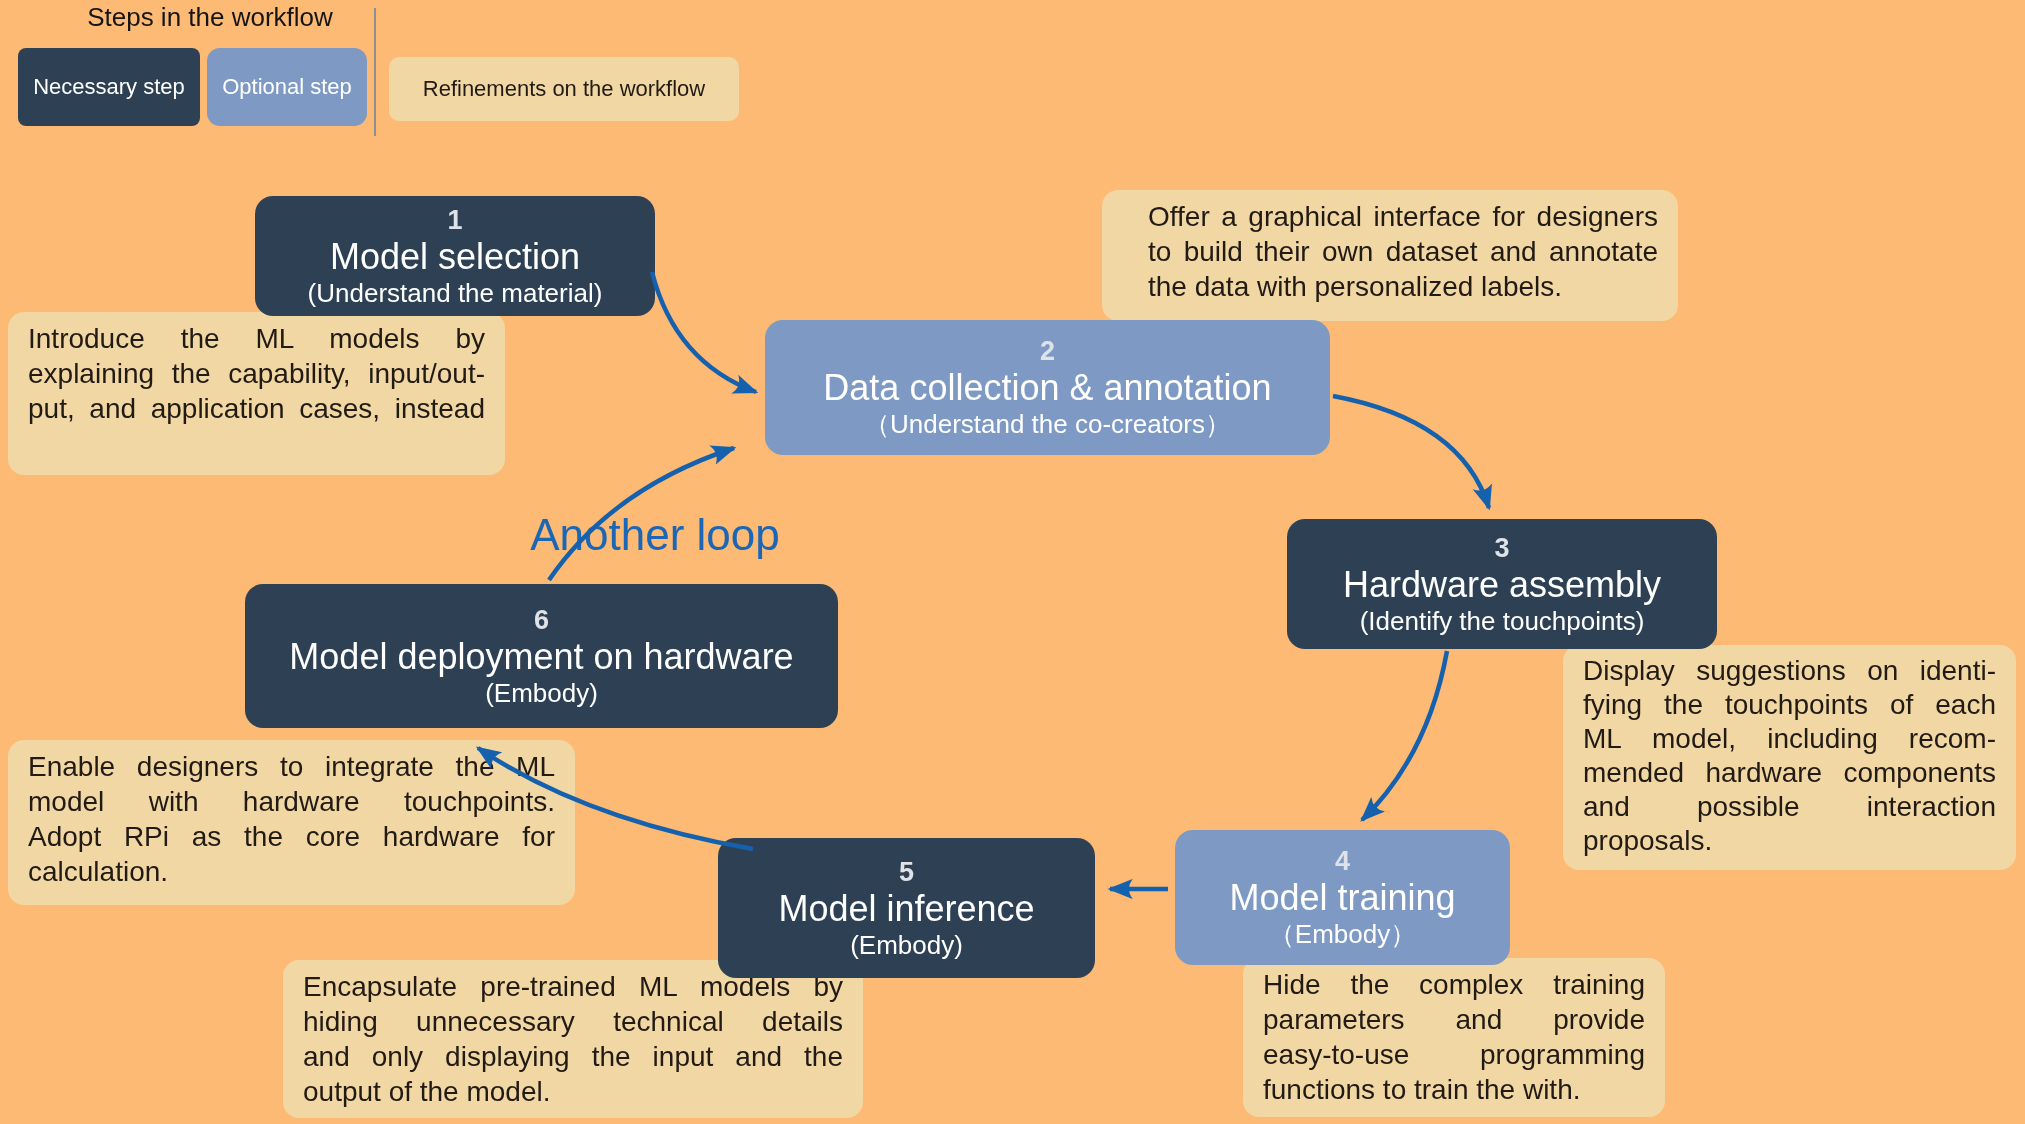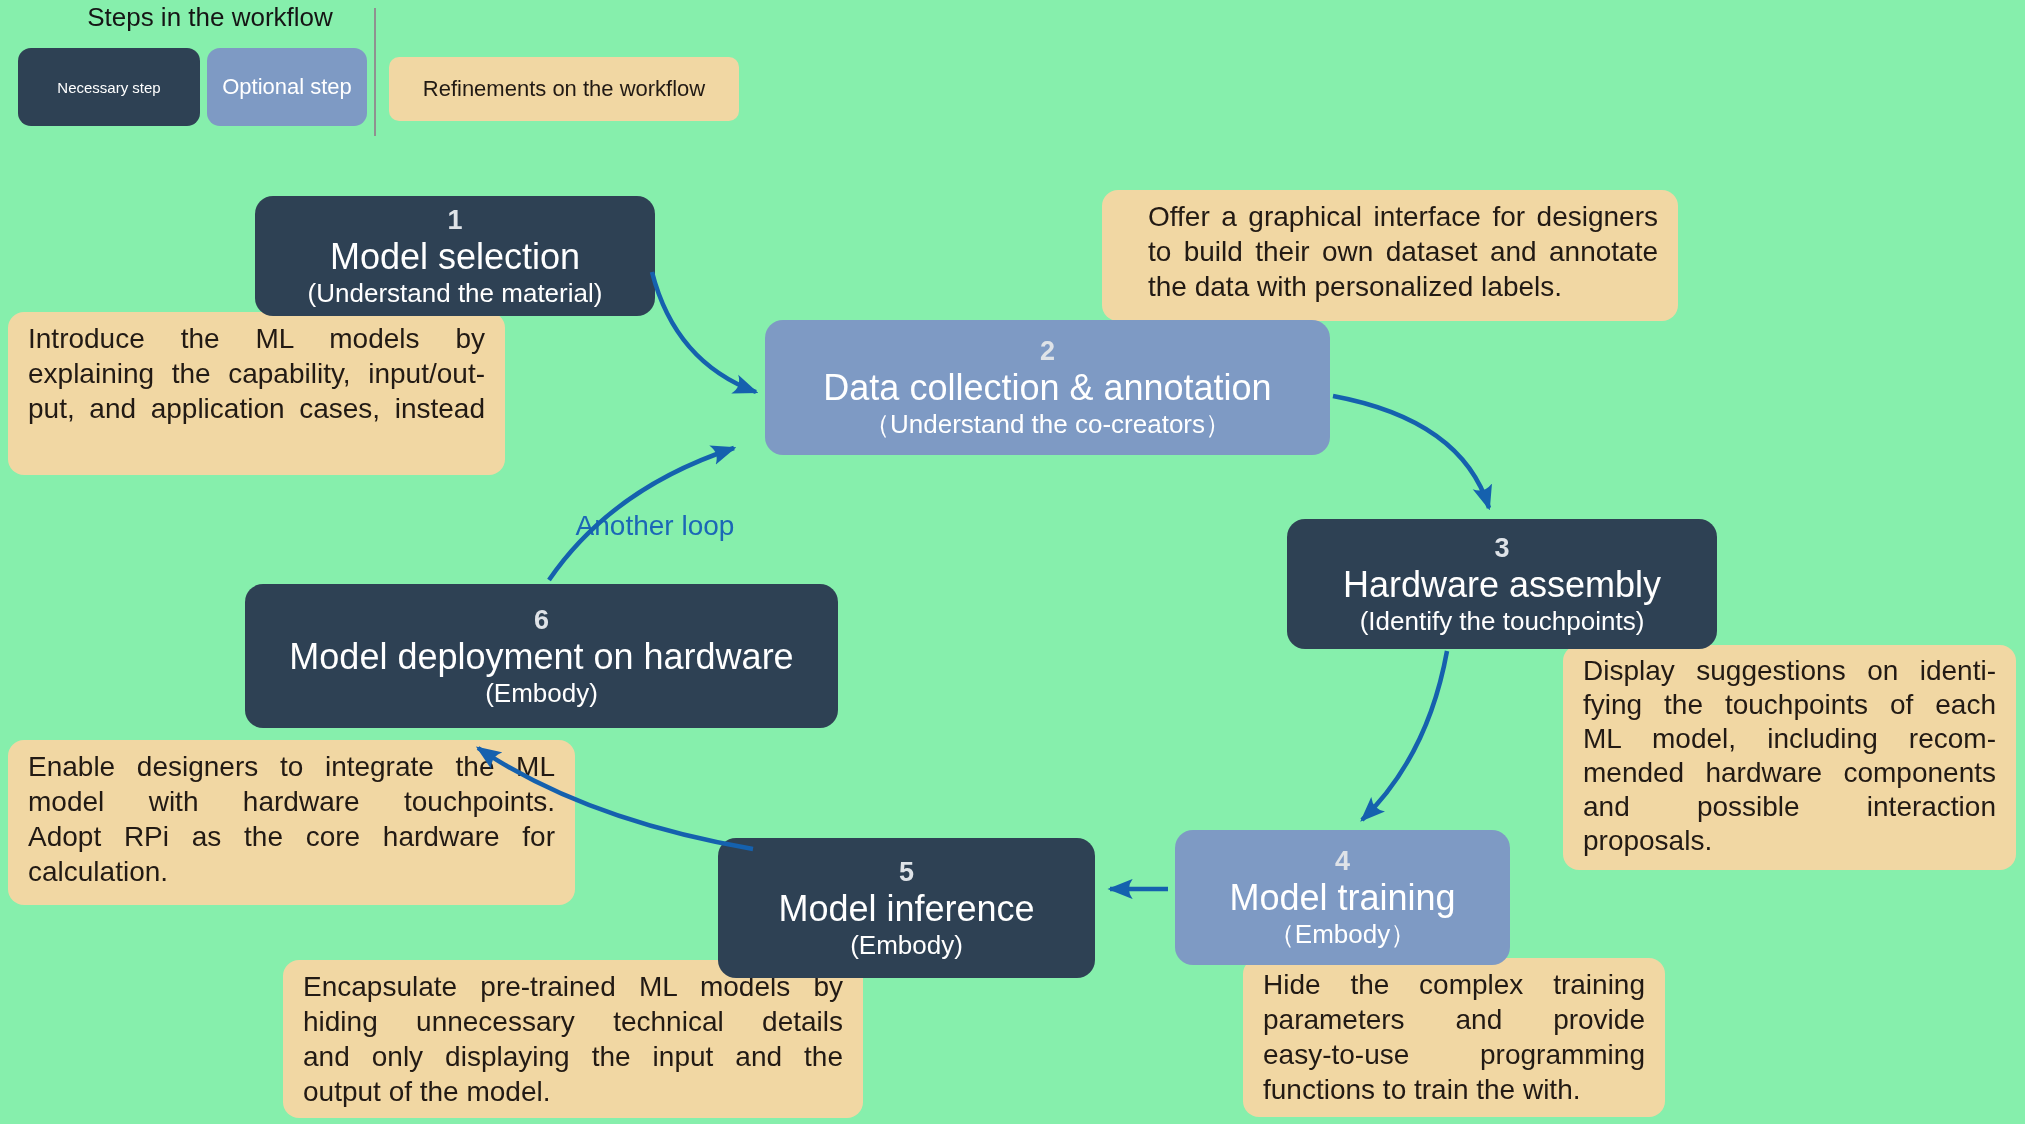--- a/index.html
+++ b/index.html
@@ -1,25 +1,25 @@
 <!DOCTYPE html>
 <html style="--necessary: #2E4154; --optional: #7E9AC4; --refinement: #F1D7A3; --arrow: #1561AE; --loop-text: #1B67B6; --note-text: #221A14; --number-text: #DFE3E8;"><head>
 <meta charset="utf-8">
 <style>
   html,body{margin:0;padding:0;background:#ffffff;}
-  #canvas{position:relative;width:2025px;height:1124px;background:#86efac;overflow:hidden;
+  #canvas{position:relative;width:2025px;height:1124px;background:#fdba74;overflow:hidden;
           font-family:"Liberation Sans","DejaVu Sans",sans-serif;}
 
   
   .legend-title{position:absolute;left:30px;top:2px;width:360px;text-align:center;
                 font-size:26px;color:#151515;z-index:2;}
   .lg-box{position:absolute;display:flex;align-items:center;justify-content:center;
           z-index:2;box-sizing:border-box;}
   .lg-nec{left:18px;top:48px;width:182px;height:78px;background:var(--necessary);
-          border-radius:13px;color:#ffffff;font-size:15px;}
+          border-radius:8px;color:#ffffff;font-size:22px;}
   .lg-opt{left:207px;top:48px;width:160px;height:78px;background:var(--optional);
           border-radius:13px;color:#ffffff;font-size:22px;}
   .lg-div{position:absolute;left:374px;top:8px;width:2px;height:128px;background:#909090;z-index:1;}
   .lg-ref{left:389px;top:57px;width:350px;height:64px;background:var(--refinement);
           border-radius:10px;color:var(--note-text);font-size:22px;}
 
   
   .step{position:absolute;display:flex;flex-direction:column;align-items:center;
         justify-content:center;border-radius:18px;color:#ffffff;text-align:center;z-index:2;}
   .step.dark{background:var(--necessary);}
@@ -41,21 +41,21 @@
   .jl.last{text-align-last:left;}
   .t1{left:8px;top:312px;width:497px;height:163px;}
   .t2{left:1102px;top:190px;width:576px;height:131px;padding-left:46px;}
   .t3{left:1563px;top:645px;width:453px;height:225px;line-height:34px;}
   .t4{left:1243px;top:958px;width:422px;height:159px;}
   .t5{left:283px;top:960px;width:580px;height:158px;}
   .t6{left:8px;top:740px;width:567px;height:165px;}
 
   
   .loop-label{position:absolute;left:495px;top:510px;width:320px;text-align:center;
-              font-size:28px;color:var(--loop-text);z-index:2;}
+              font-size:44px;color:var(--loop-text);z-index:2;}
   #arrows{position:absolute;left:0;top:0;z-index:3;pointer-events:none;}
   .arrow{stroke:var(--arrow);stroke-width:4.5;fill:none;}
   .ah{fill:var(--arrow);}
 </style>
 </head>
 <body>
 
 <div id="canvas">
 
   <div class="legend-title">Steps in the workflow</div>

